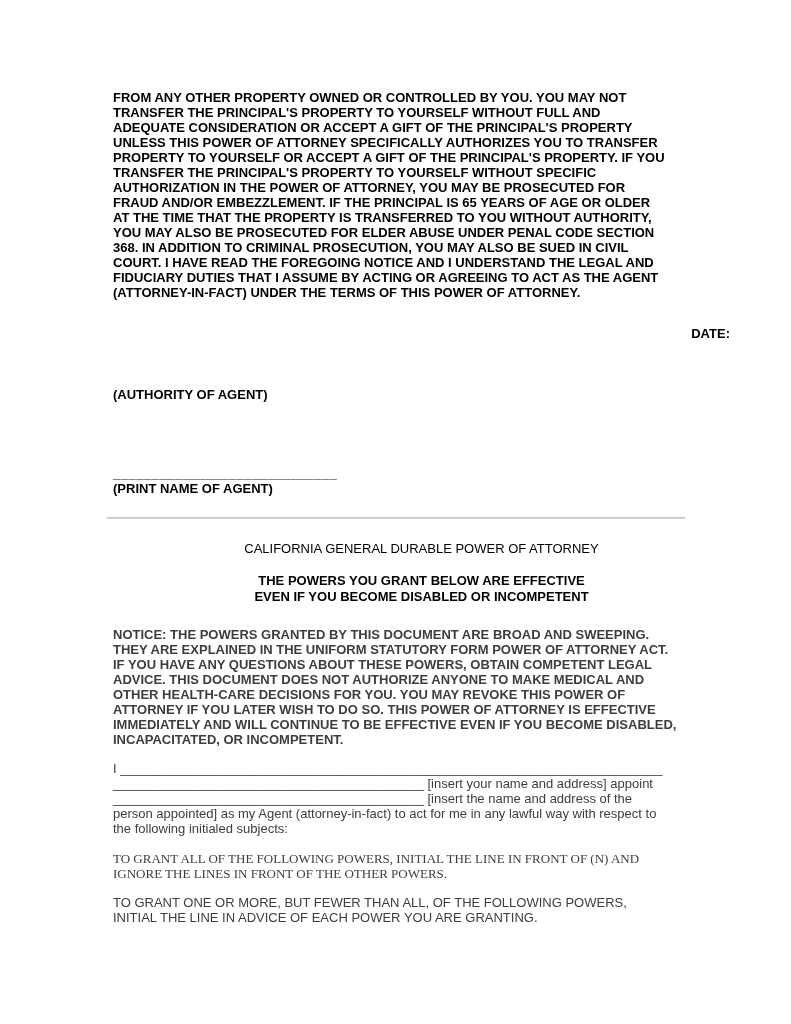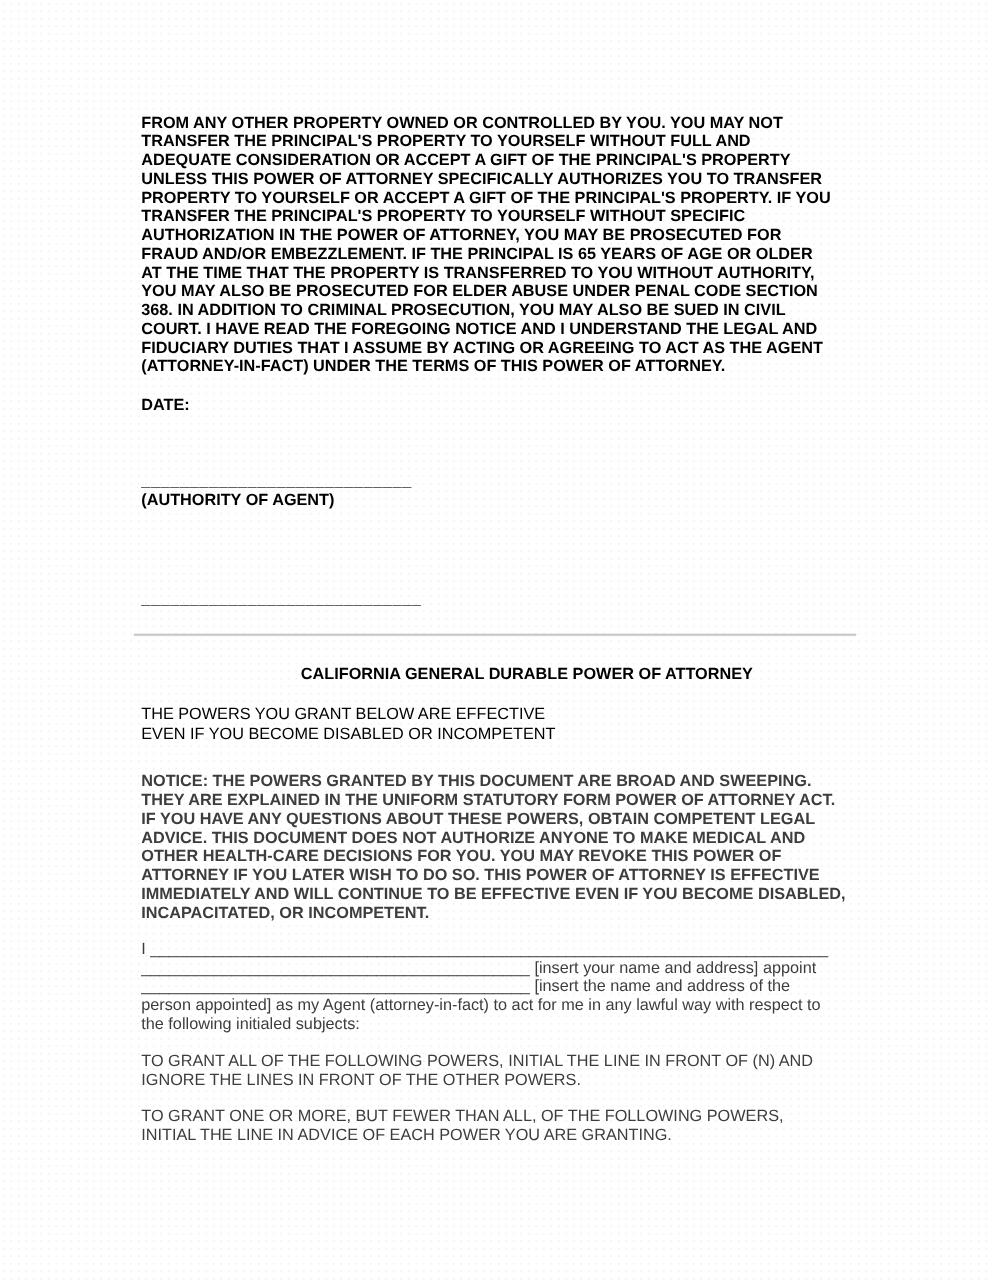--- a/index.html
+++ b/index.html
@@ -26,21 +26,22 @@
   .para {
     margin: 0;
     white-space: pre-line;
     word-break: normal;
   }
   .bold {
     font-weight: bold;
     color: #000000;
   }
   .date-label {
-    margin-top: 16px;
+    margin-top: 26px;
+    text-align: right;
   }
   .sig-block {
     margin-top: 46px;
   }
   .print-block {
     margin-top: 64px;
   }
   .fill-line {
     letter-spacing: 0.5px;
   }
@@ -49,45 +50,47 @@
     margin-left: -6px;
     width: 578px;
     height: 2px;
     background: linear-gradient(#bdbdbd, #dedede);
     border: none;
   }
   .doc-title {
     margin: 22px 0 0 0;
     font-size: 13px;
     line-height: 15px;
-    font-weight: bold;
+    font-weight: normal;
     color: #000000;
     text-align: center;
     white-space: pre-line;
   }
   .doc-subtitle {
     margin: 17px 0 0 0;
     font-size: 13px;
     line-height: 16px;
-    font-weight: normal;
+    font-weight: bold;
     color: #000000;
+    text-align: center;
     white-space: pre-line;
   }
   .notice-para {
     margin-top: 22px;
     color: #3d3d3d;
     font-weight: bold;
   }
   .appoint-para {
     margin-top: 14px;
     color: #3d3d3d;
   }
   .grant-all-para {
     margin-top: 15px;
     color: #3d3d3d;
+    font-family: Liberation Serif, serif;
   }
   .grant-some-para {
     margin-top: 14px;
     color: #3d3d3d;
   }
 </style>
 </head>
 <body>
 
 <div class="page">
@@ -103,26 +106,26 @@
 AT THE TIME THAT THE PROPERTY IS TRANSFERRED TO YOU WITHOUT AUTHORITY,
 YOU MAY ALSO BE PROSECUTED FOR ELDER ABUSE UNDER PENAL CODE SECTION
 368. IN ADDITION TO CRIMINAL PROSECUTION, YOU MAY ALSO BE SUED IN CIVIL
 COURT. I HAVE READ THE FOREGOING NOTICE AND I UNDERSTAND THE LEGAL AND
 FIDUCIARY DUTIES THAT I ASSUME BY ACTING OR AGREEING TO ACT AS THE AGENT
 (ATTORNEY-IN-FACT) UNDER THE TERMS OF THIS POWER OF ATTORNEY.</p>
 
   <p class="para bold date-label">DATE:</p>
 
   <div class="sig-block">
-    <div class="para bold fill-line">____________________________</div>
     <div class="para bold">(AUTHORITY OF AGENT)</div>
   </div>
 
   <div class="print-block">
     <div class="para bold fill-line">_____________________________</div>
+    <div class="para bold">(PRINT NAME OF AGENT)</div>
   </div>
 
   <div class="divider"></div>
 
   <h1 class="doc-title">CALIFORNIA GENERAL DURABLE POWER OF ATTORNEY</h1>
 
   <h2 class="doc-subtitle">THE POWERS YOU GRANT BELOW ARE EFFECTIVE
 EVEN IF YOU BECOME DISABLED OR INCOMPETENT</h2>
 
   <p class="para notice-para">NOTICE:  THE POWERS GRANTED BY THIS DOCUMENT ARE BROAD AND SWEEPING.

